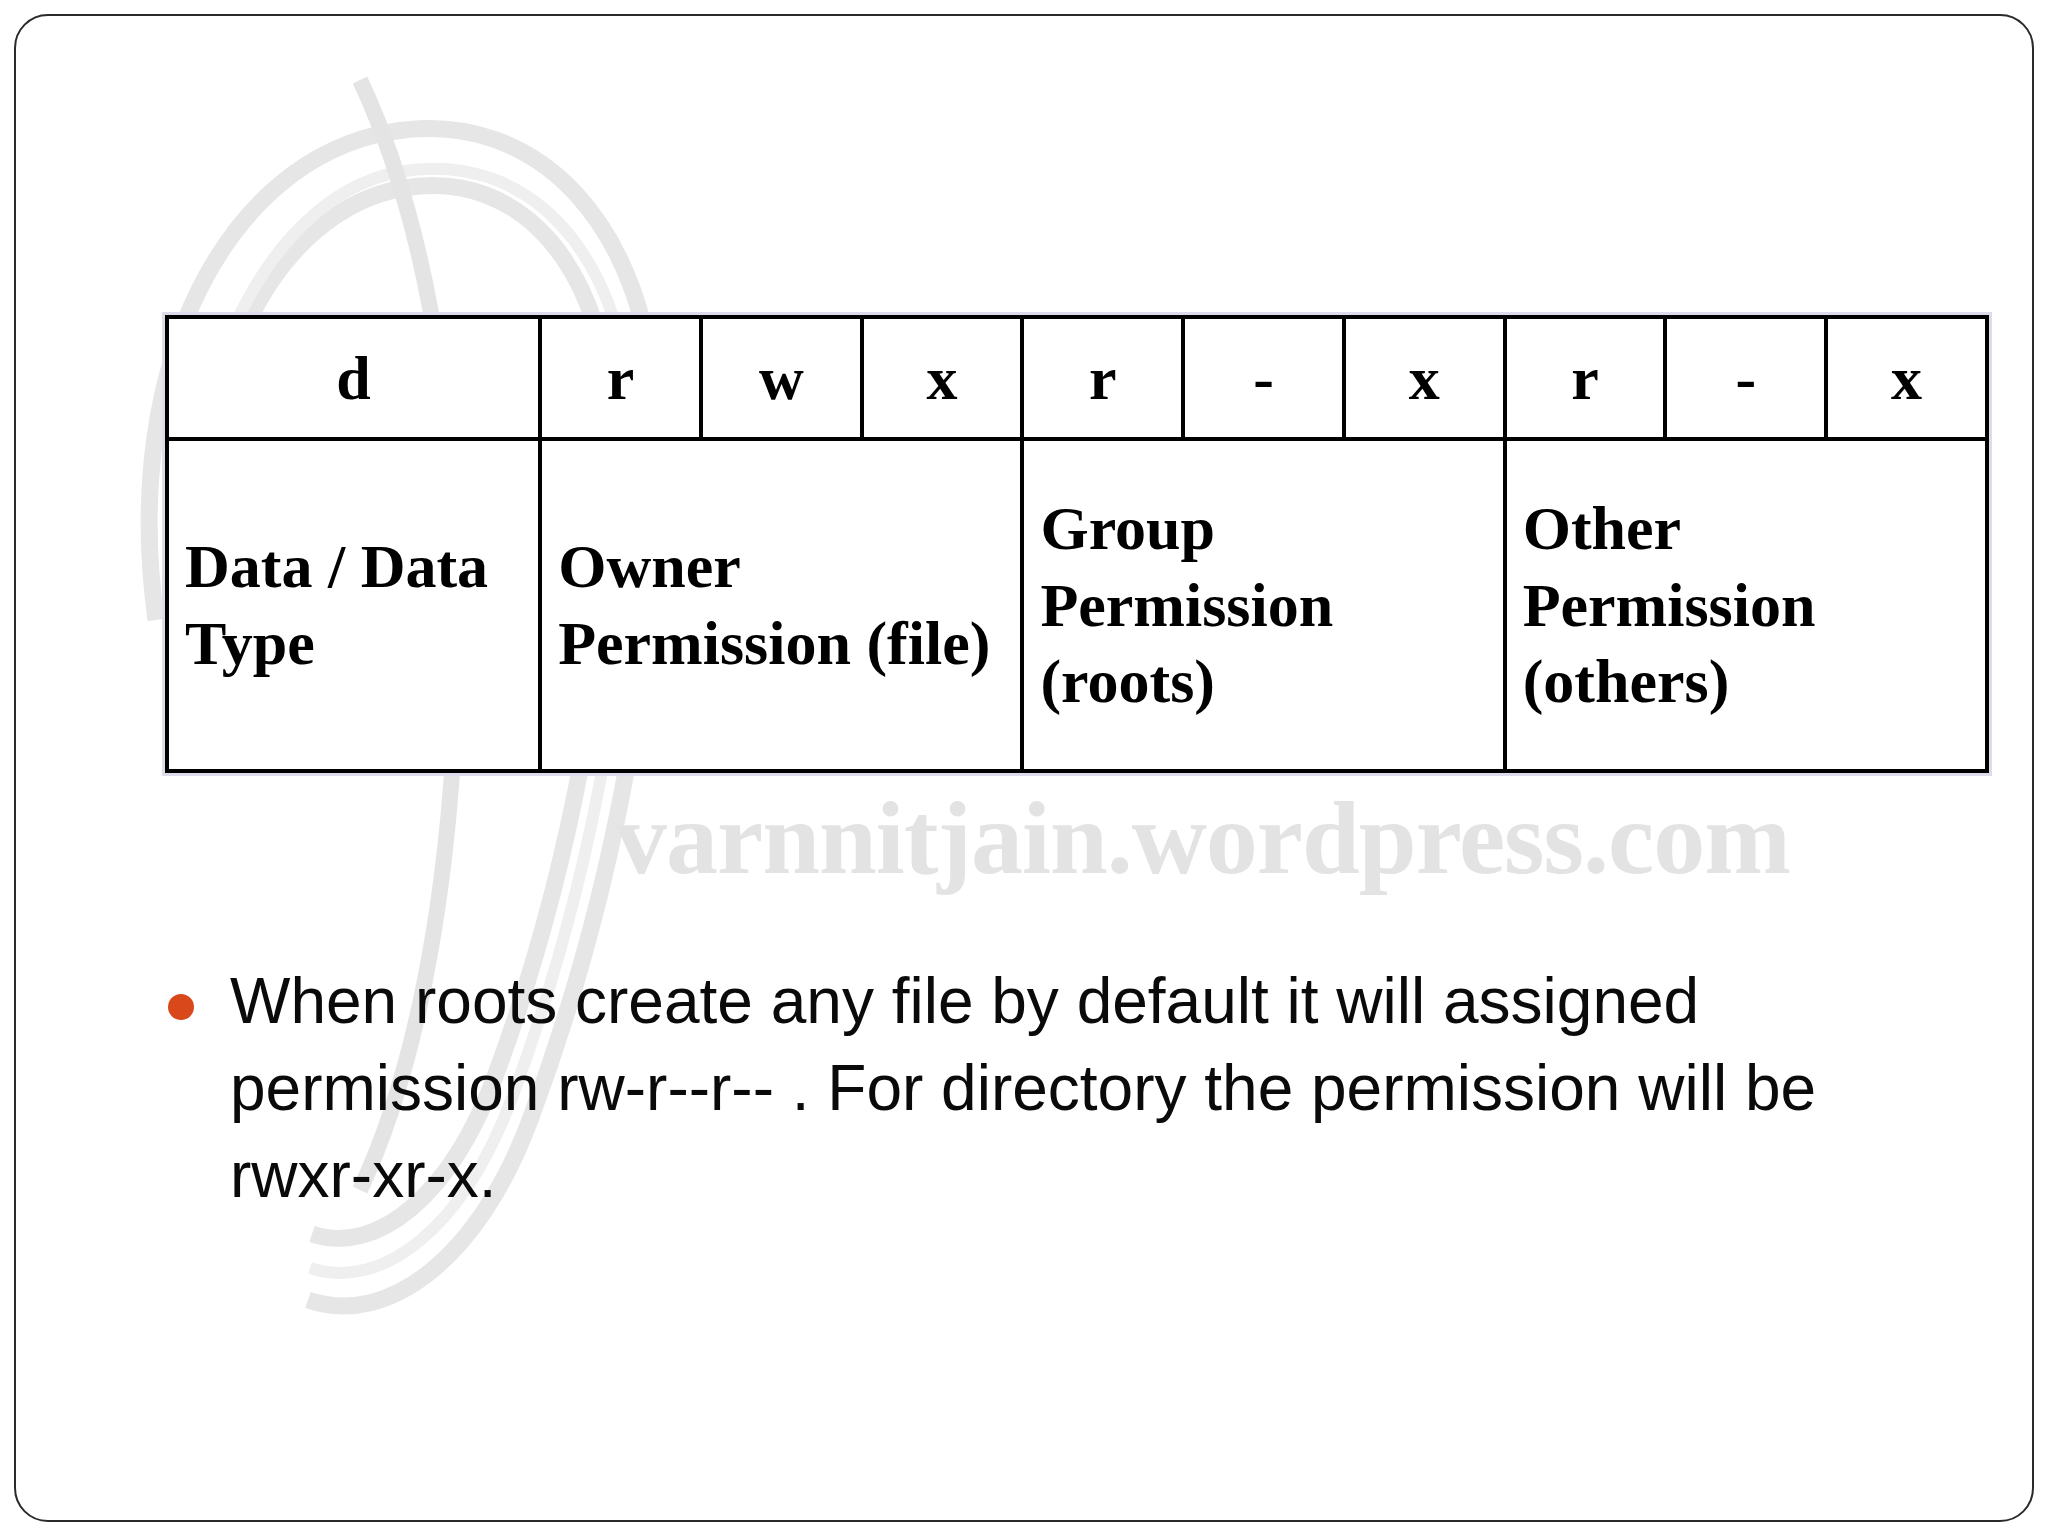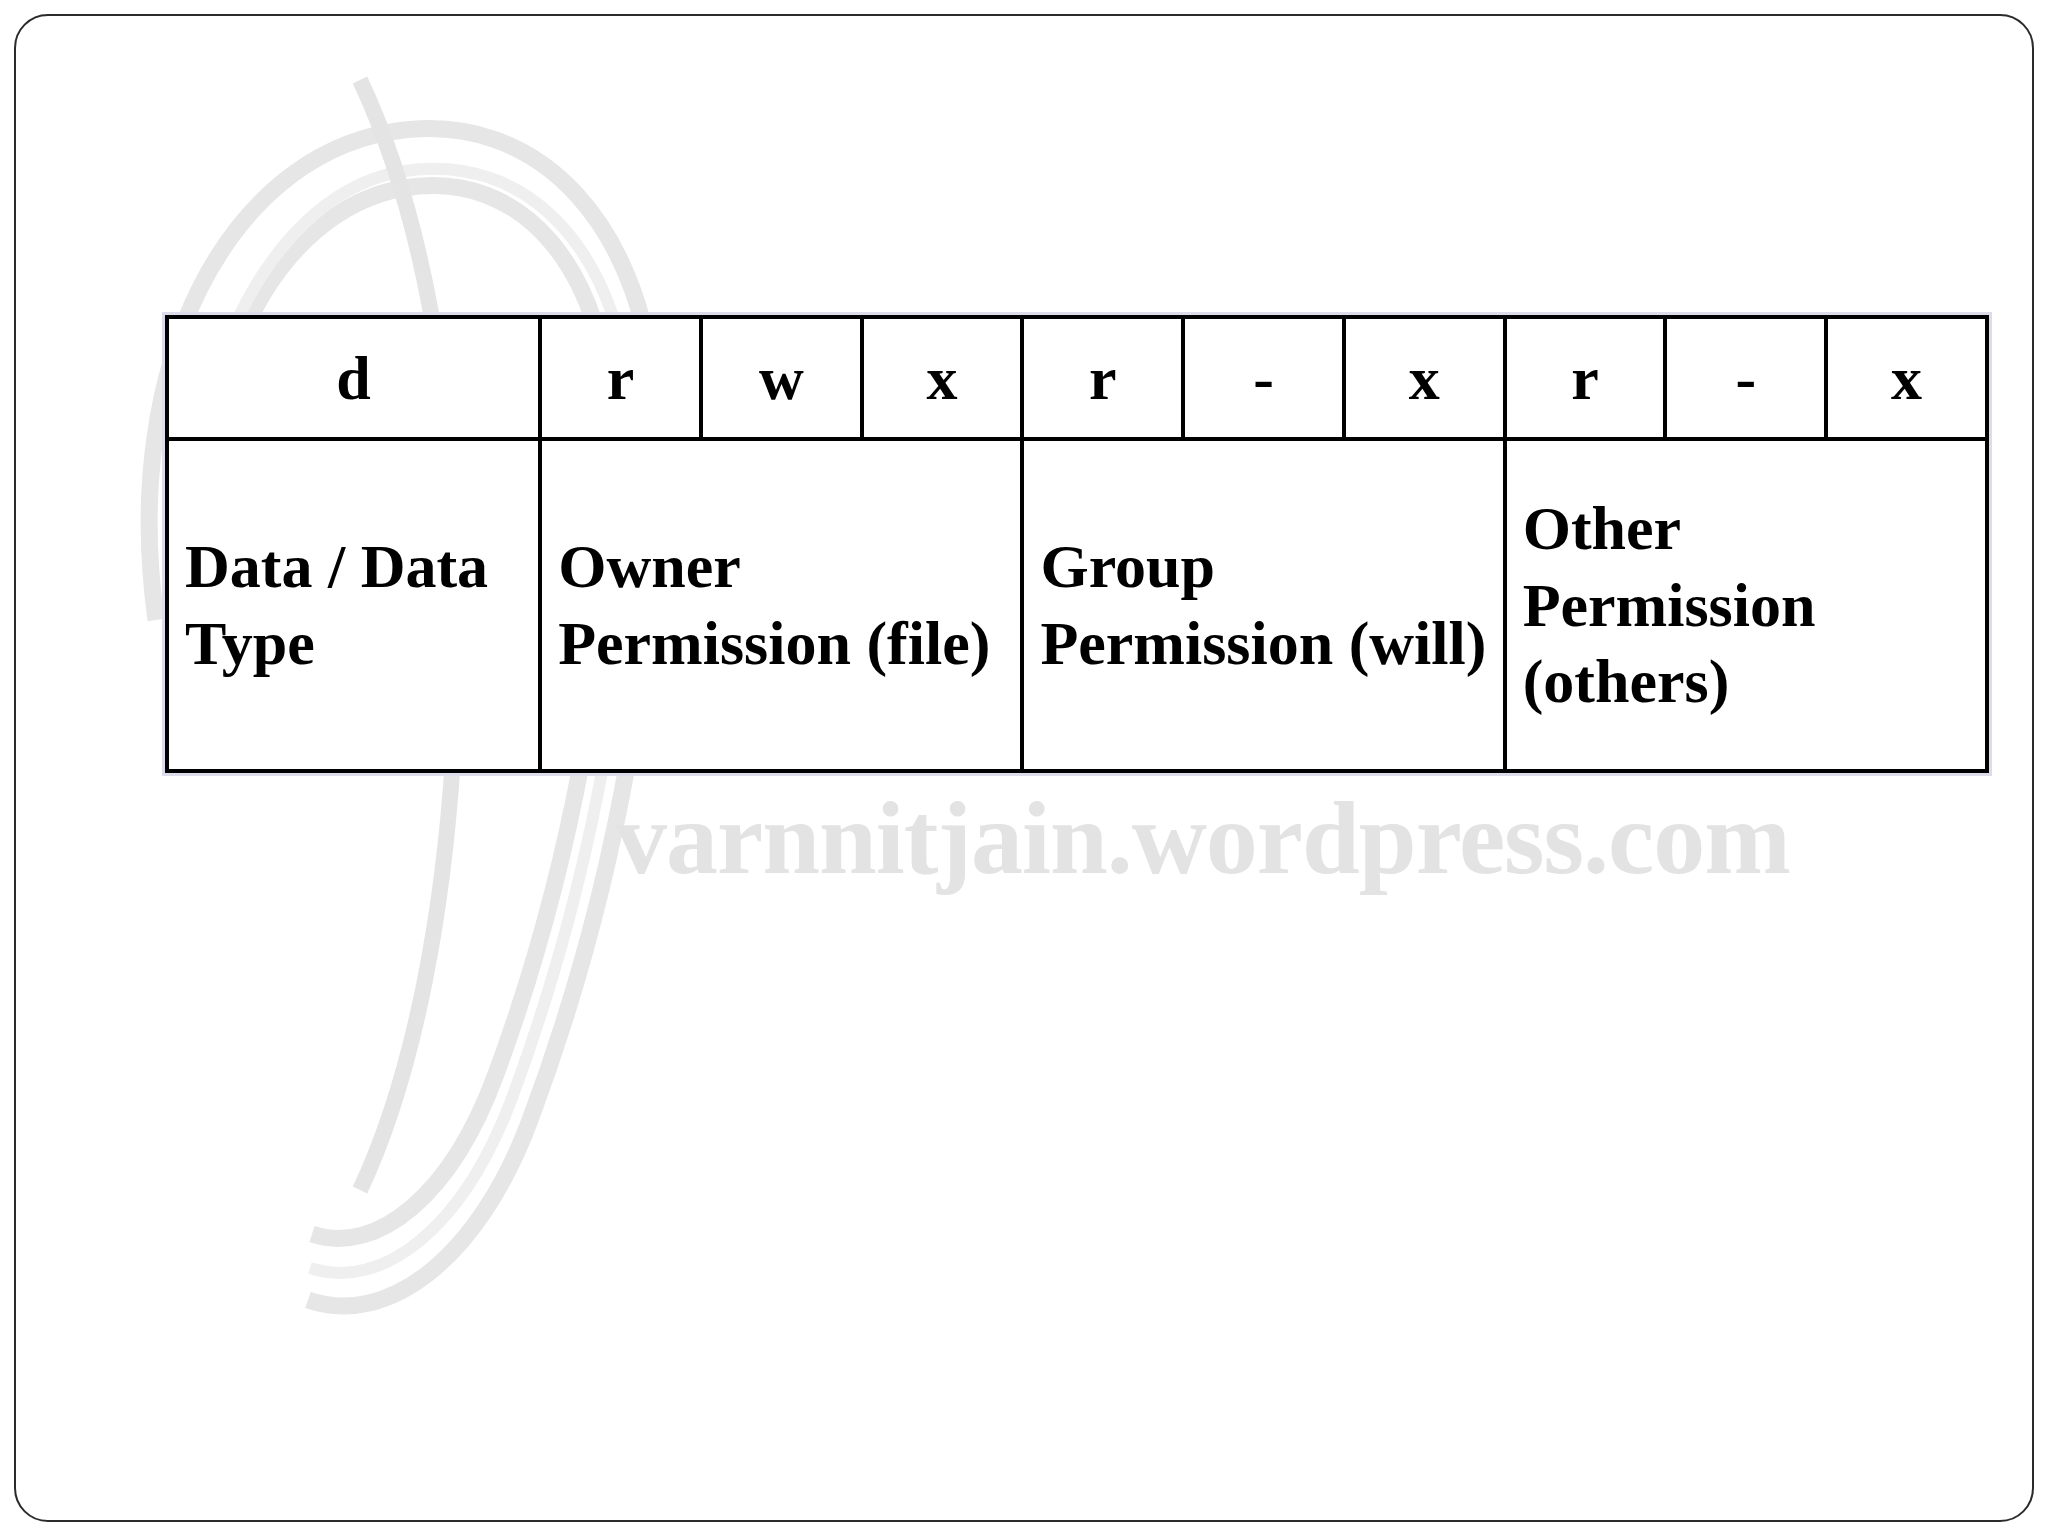--- a/index.html
+++ b/index.html
@@ -185,21 +185,25 @@
           <td>r</td>
           <td>-</td>
           <td>x</td>
           <td>r</td>
           <td>-</td>
           <td>x</td>
         </tr>
         <tr class="label-row">
           <td colspan="1">Data / Data Type</td>
           <td colspan="3">Owner Permission (file)</td>
-          <td colspan="3">Group Permission (will)</td>
+          <td colspan="3">Group Permission (roots)</td>
           <td colspan="3">Other Permission (others)</td>
         </tr>
       </tbody>
     </table>
   </div>
 
+  <div class="bullet-block">
+    <span class="bullet-dot"></span>
+    <span class="bullet-text">When roots create any file by default it will assigned permission rw-r--r-- . For directory the permission will be rwxr-xr-x.</span>
+  </div>
 
 </div>
 
 </body></html>

